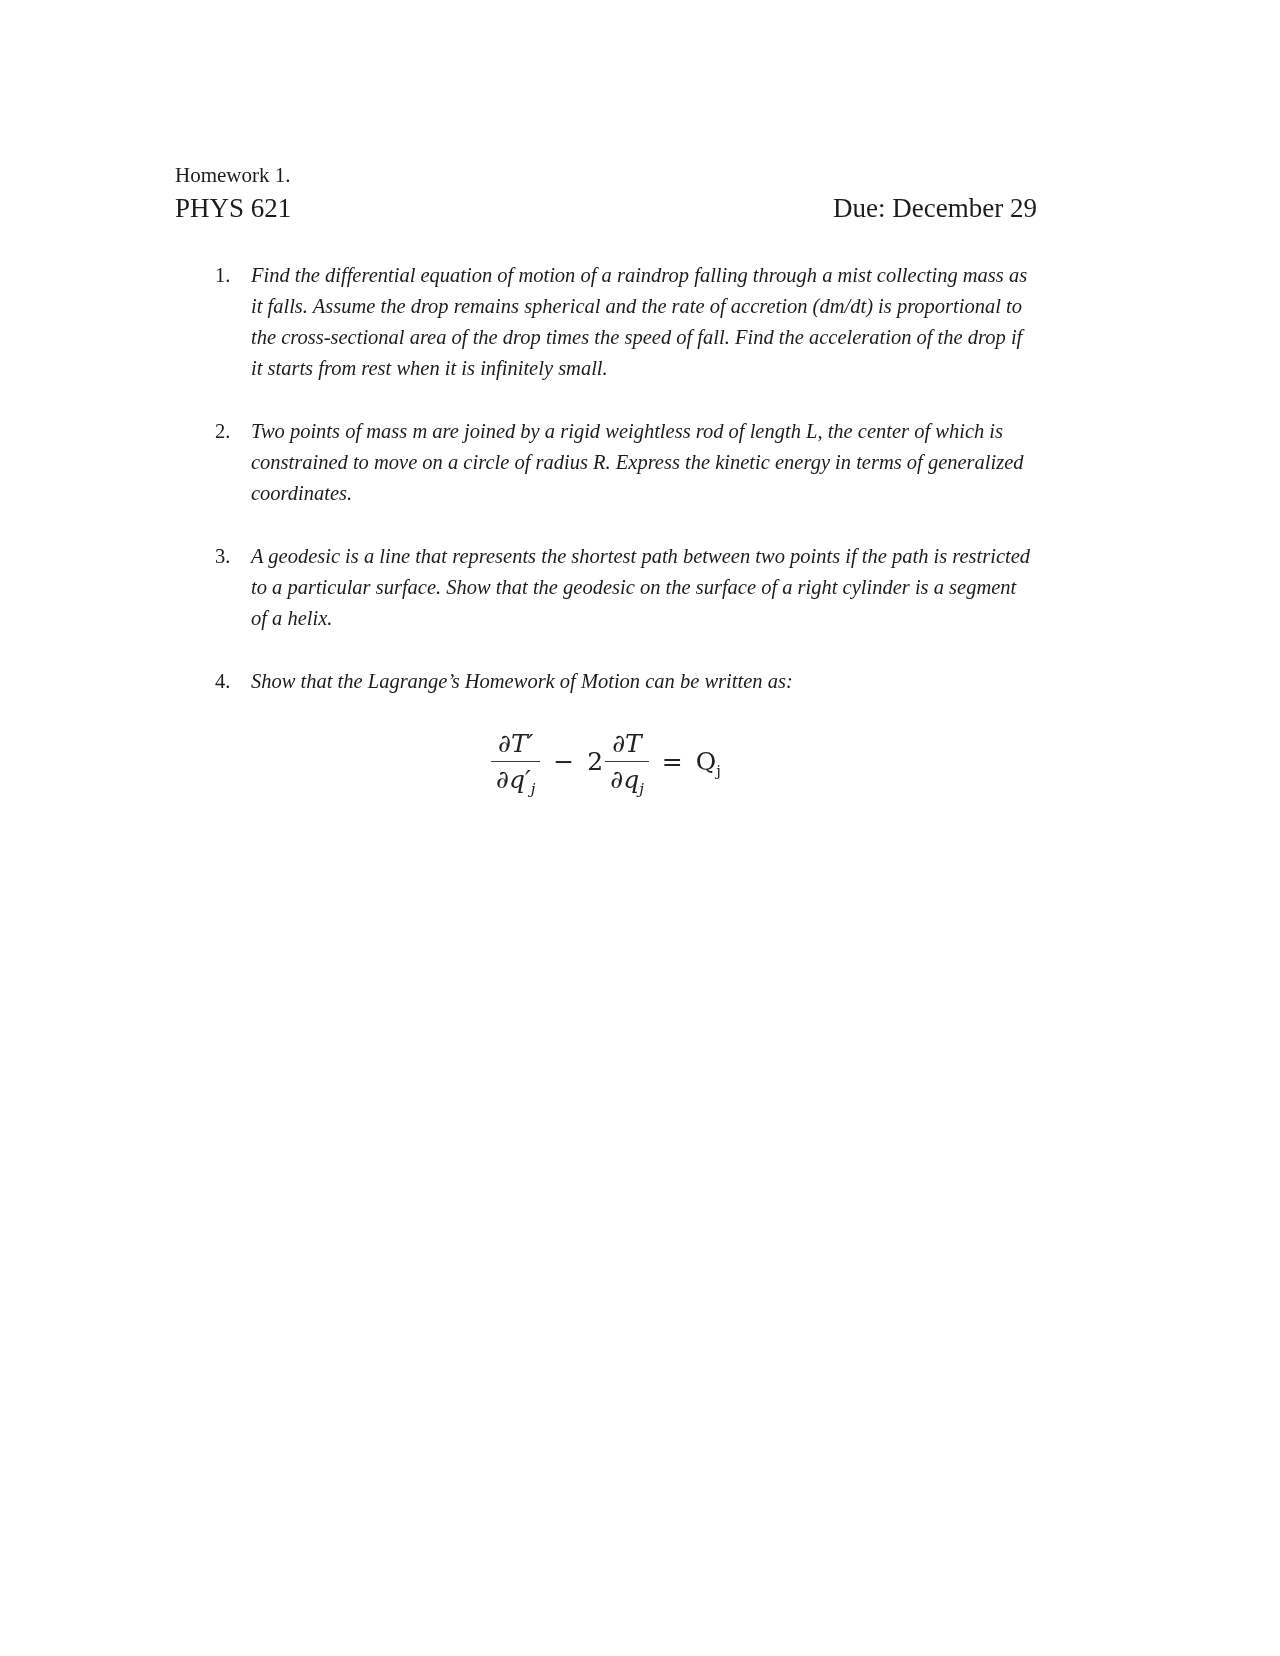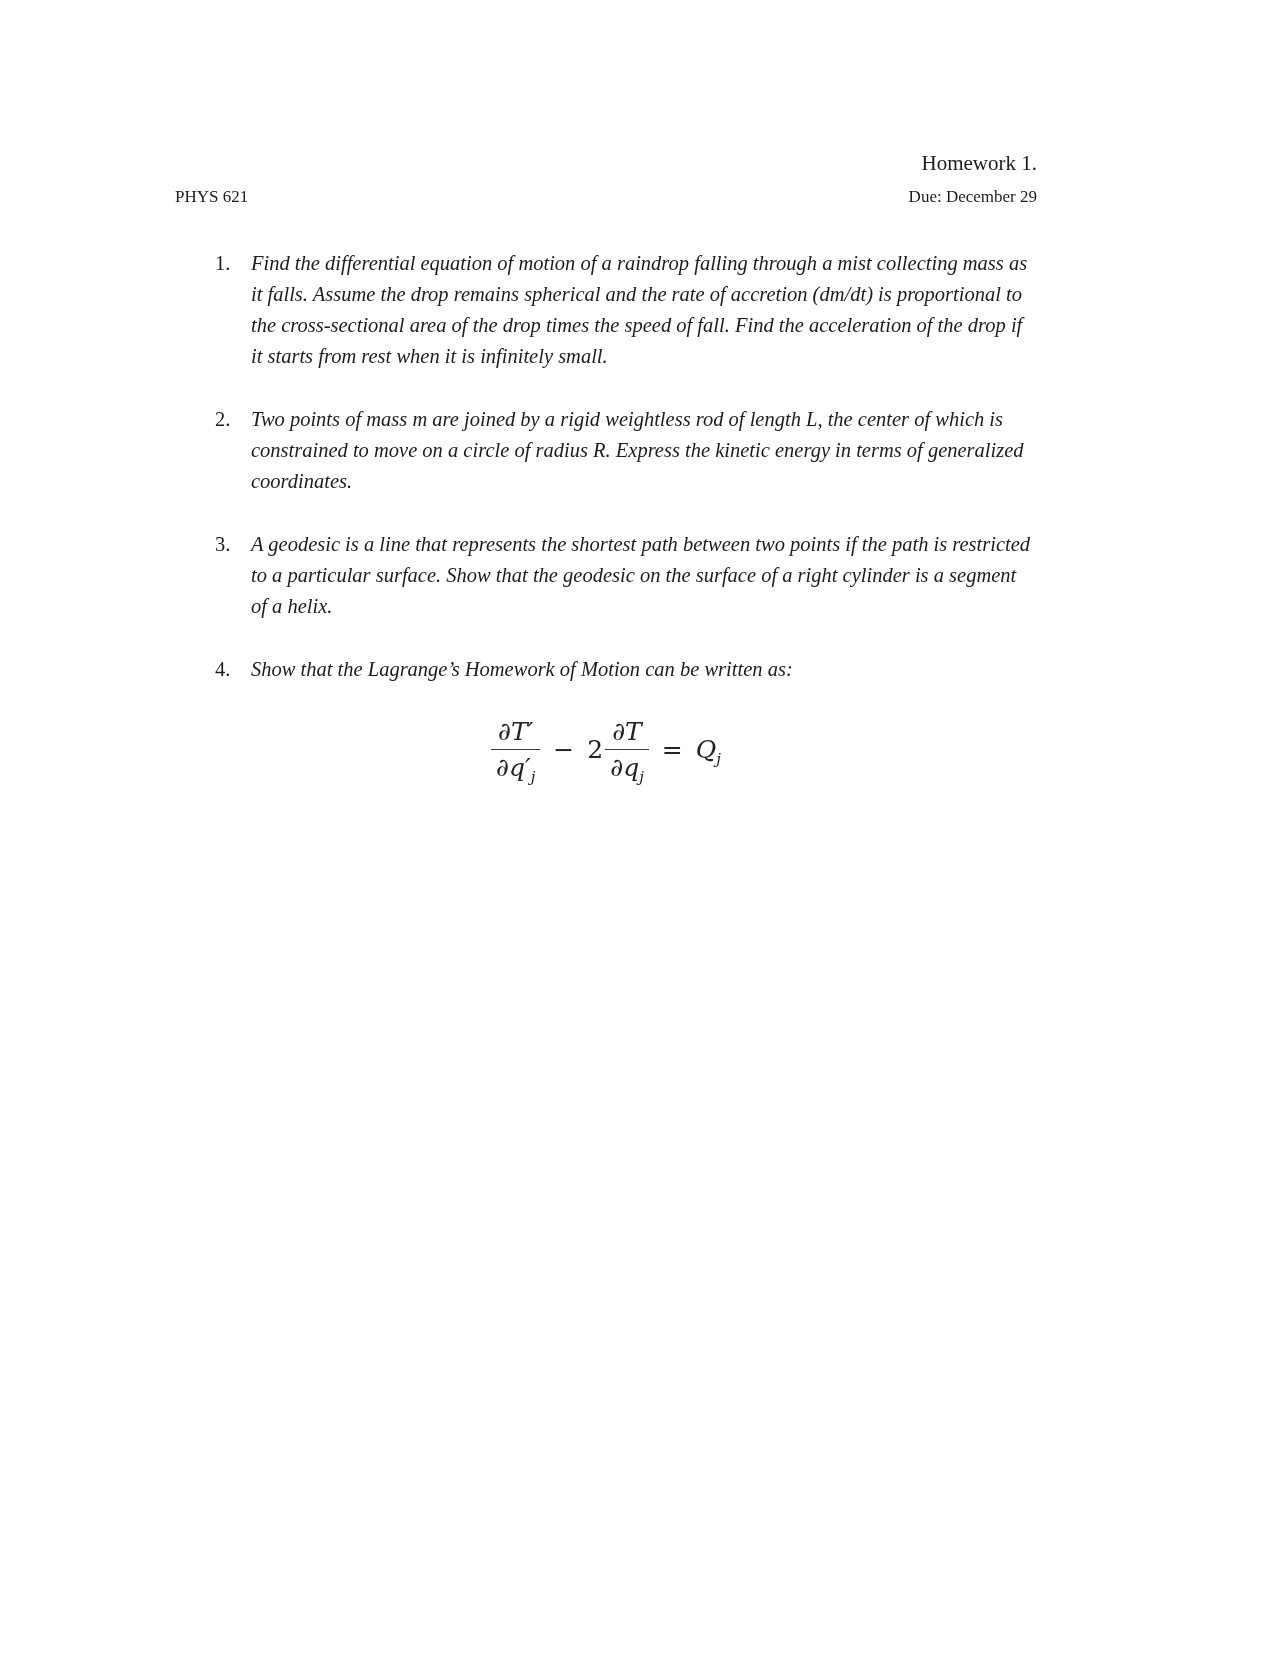--- a/index.html
+++ b/index.html
@@ -12,28 +12,29 @@
     width: 1280px;
     height: 1656px;
     background: #ffffff;
     color: #1c1c1c;
     font-family: "Liberation Serif", serif;
     box-sizing: border-box;
     padding: 148px 243px 0 175px;
     overflow: hidden;
   }
   .doc-title {
-    text-align: right;
+    text-align: left;
     font-size: 21px;
     line-height: 31px;
+    margin-top: 12px;
   }
   .header-row {
     display: flex;
     justify-content: space-between;
-    font-size: 17px;
+    font-size: 27px;
     line-height: 31px;
     margin-top: 2px;
   }
   .problem-list {
     margin-top: 36px;
   }
   .problem {
     display: flex;
     padding-left: 40px;
     margin-bottom: 32px;
@@ -72,21 +73,20 @@
   }
   .eq-op {
     margin: 0 13px;
     font-style: normal;
   }
   .eq-coef {
     font-style: normal;
     margin-right: 2px;
   }
   .eq-rhs {
-    font-style: italic;
   }
   sub {
     font-size: 0.6em;
     line-height: 0;
   }
 </style>
 </head>
 <body>
 
 <div class="page">

